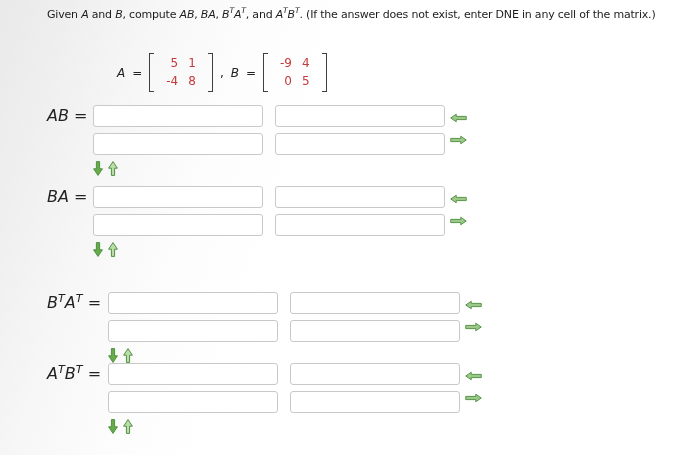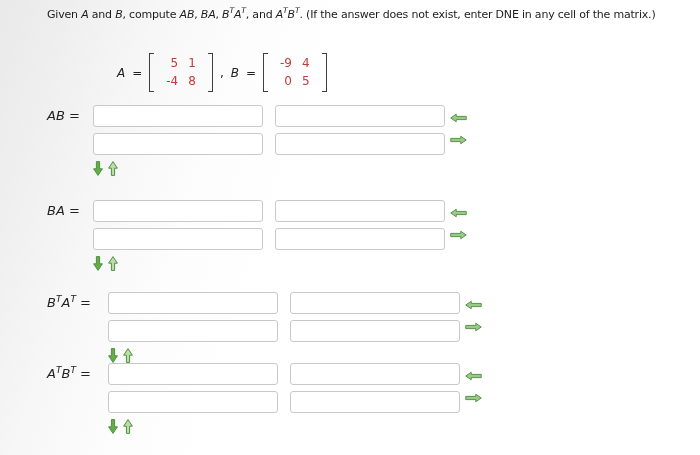--- a/index.html
+++ b/index.html
@@ -37,24 +37,24 @@
     display:grid;grid-template-columns:auto auto;column-gap:10px;row-gap:1px;
     padding:2px 5px;font-size:12px;line-height:17px;text-align:right;
     color:var(--matrix_number_red);align-self:stretch;align-content:center;
   }
   .bracket{width:5px;align-self:stretch;}
   .bracket.l{border-left:1.5px solid var(--bracket_color);border-top:1.5px solid var(--bracket_color);border-bottom:1.5px solid var(--bracket_color);}
   .bracket.r{border-right:1.5px solid var(--bracket_color);border-top:1.5px solid var(--bracket_color);border-bottom:1.5px solid var(--bracket_color);}
   .comma{color:#222;}
   
   .section{position:absolute;left:0;width:700px;height:78px;}
-  .sec-ab{top:105px}.sec-ba{top:200px}.sec-btat{top:292px}.sec-atbt{top:363px}
+  .sec-ab{top:105px}.sec-ba{top:186px}.sec-btat{top:292px}.sec-atbt{top:363px}
   .sec-label{
     position:absolute;left:47px;top:0;height:22px;line-height:22px;
-    font-size:13px;color:#222;white-space:pre;
+    font-size:16px;color:#222;white-space:pre;
   }
   .sec-label .part-var{font-style:italic;}
   .grid{
     position:absolute;top:0;display:grid;
     grid-template-columns:170px 170px;grid-auto-rows:22px;
     column-gap:12px;row-gap:6px;
   }
   .sec-ab .grid,.sec-ba .grid{left:93px;}
   .sec-btat .grid,.sec-atbt .grid{left:108px;}
   input.cell{

